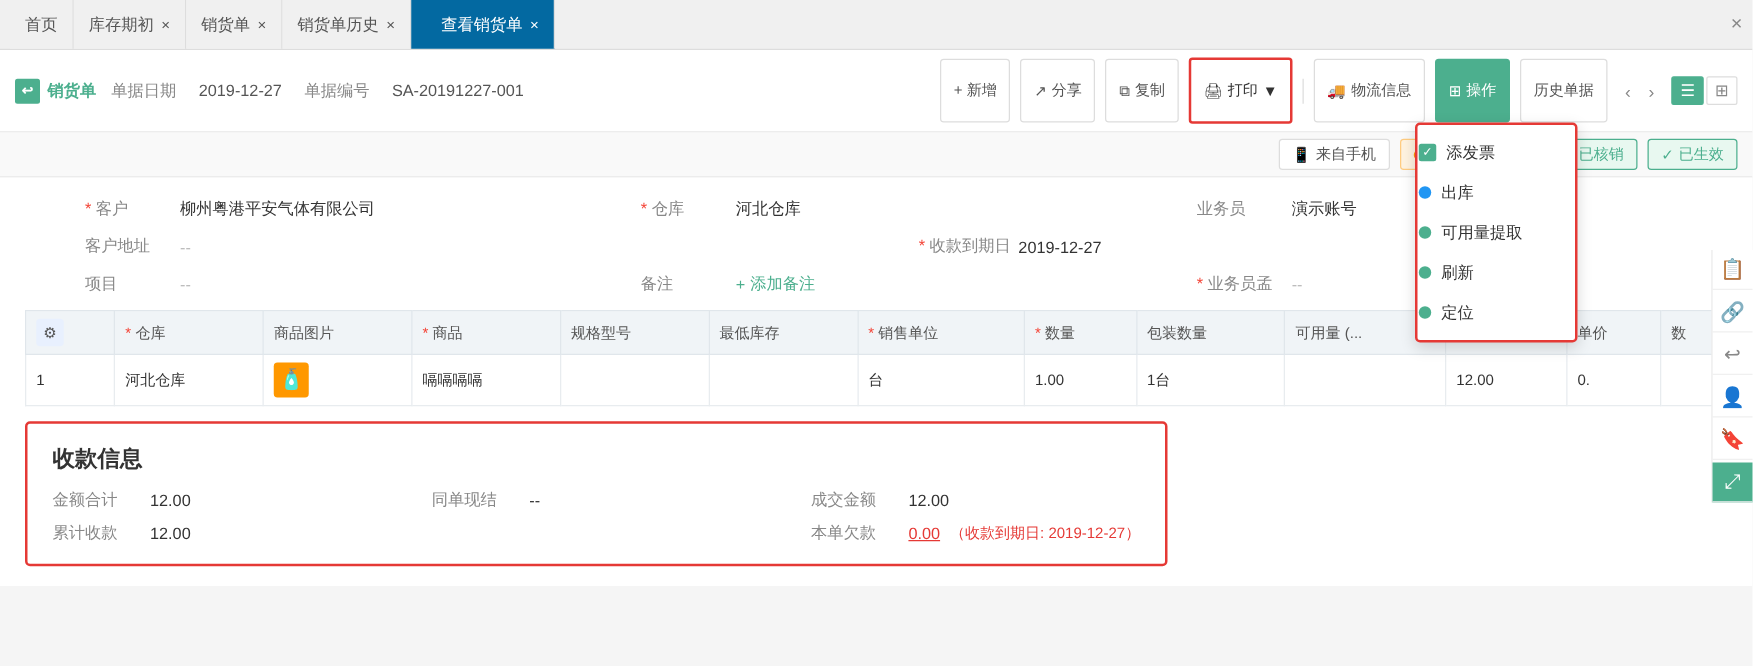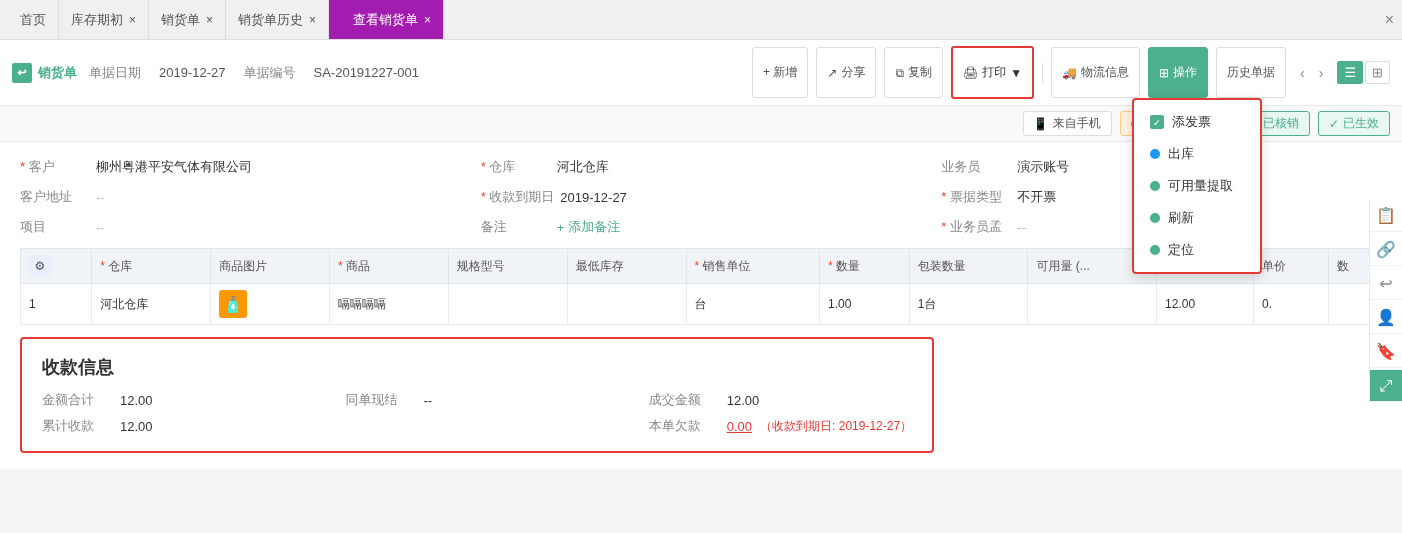--- a/index.html
+++ b/index.html
@@ -49,21 +49,21 @@
       display: flex; align-items: center; gap: 4px; padding: 3px 10px;
       border-radius: 3px; font-size: 12px; cursor: pointer;
     }
     .status-open { background: #fff3e0; color: #e65100; border: 1px solid #ffcc80; }
     .status-checked { background: #e8f8f0; color: #4caf8e; border: 1px solid #4caf8e; }
 
     
     .main-content { background: #fff; padding: 16px 20px; }
 
     
-    .form-row { display: flex; align-items: flex-start; margin-bottom: 12px; gap: 20px; }
+    .form-row { display: flex; align-items: flex-start; margin-bottom: 12px; gap: 20px; margin-left: 48px; }
     .form-group { display: flex; align-items: center; gap: 6px; flex: 1; }
     .form-label { color: #888; white-space: nowrap; min-width: 70px; }
     .form-label.required::before { content: '* '; color: #f44336; }
     .form-value { color: #333; }
     .form-value.placeholder { color: #bbb; }
     .form-link { color: #4caf8e; cursor: pointer; text-decoration: none; display: flex; align-items: center; gap: 4px; }
 
     
     .data-table { width: 100%; border-collapse: collapse; margin-top: 8px; font-size: 12px; }
     .data-table th {
@@ -90,21 +90,21 @@
     .payment-value { color: #333; }
     .payment-value.red { color: #e53935; text-decoration: underline; }
 
     
     .dropdown-overlay {
       position: fixed; top: 98px; right: 140px; z-index: 1000;
       background: #fff; border: 2px solid #e53935; border-radius: 4px;
       padding: 6px 0; min-width: 130px; box-shadow: 0 4px 12px rgba(0,0,0,0.15);
     }
     .dropdown-item {
-      display: flex; align-items: center; gap: 8px; padding: 7px 16px;
+      display: flex; align-items: center; gap: 8px; padding: 7px 1px;
       cursor: pointer; font-size: 13px; color: #333;
     }
     .dot { width: 10px; height: 10px; border-radius: 50%; display: inline-block; }
     .dot-blue { background: #2196f3; }
     .dot-teal { background: #4caf8e; border: 2px solid #4caf8e; }
     .checkbox-icon { width: 14px; height: 14px; border: 1px solid #aaa; border-radius: 2px; display: inline-block; background: #fff; }
     .checkbox-checked { background: #4caf8e; border-color: #4caf8e; display: flex; align-items: center; justify-content: center; }
     .checkbox-checked::after { content: '✓'; color: #fff; font-size: 10px; }
 
     
@@ -136,21 +136,21 @@
     <span class="close-icon">×</span>
   </div>
   <div class="tab">
     <span>销货单</span>
     <span class="close-icon">×</span>
   </div>
   <div class="tab">
     <span>销货单历史</span>
     <span class="close-icon">×</span>
   </div>
-  <div class="tab active" style="background:#a21caf;color:#fff;padding-left:24px;">
+  <div class="tab active" style="background:#0369a1;color:#fff;padding-left:24px;">
     <span>查看销货单</span>
     <span class="close-icon">×</span>
   </div>
   <span class="tab-close-btn">×</span>
 </div>
 
 <div class="doc-header">
   <div class="doc-title">
     <span style="width:20px;height:20px;background:#4caf8e;border-radius:2px;display:inline-flex;align-items:center;justify-content:center;color:#fff;font-size:11px;">↩</span>
     <span>销货单</span>
@@ -238,24 +238,20 @@
     </div>
   </div>
   <div class="form-row">
     <div class="form-group">
       <span class="form-label">客户地址</span>
       <span class="form-value placeholder">--</span>
     </div>
     <div class="form-group">
       <span class="form-label required">收款到期日</span>
       <span class="form-value">2019-12-27</span>
-    </div>
-    <div class="form-group">
-      <span class="form-label required">票据类型</span>
-      <span class="form-value">不开票</span>
     </div>
   </div>
   <div class="form-row">
     <div class="form-group">
       <span class="form-label">项目</span>
       <span class="form-value placeholder">--</span>
     </div>
     <div class="form-group">
       <span class="form-label">备注</span>
       <a class="form-link">

